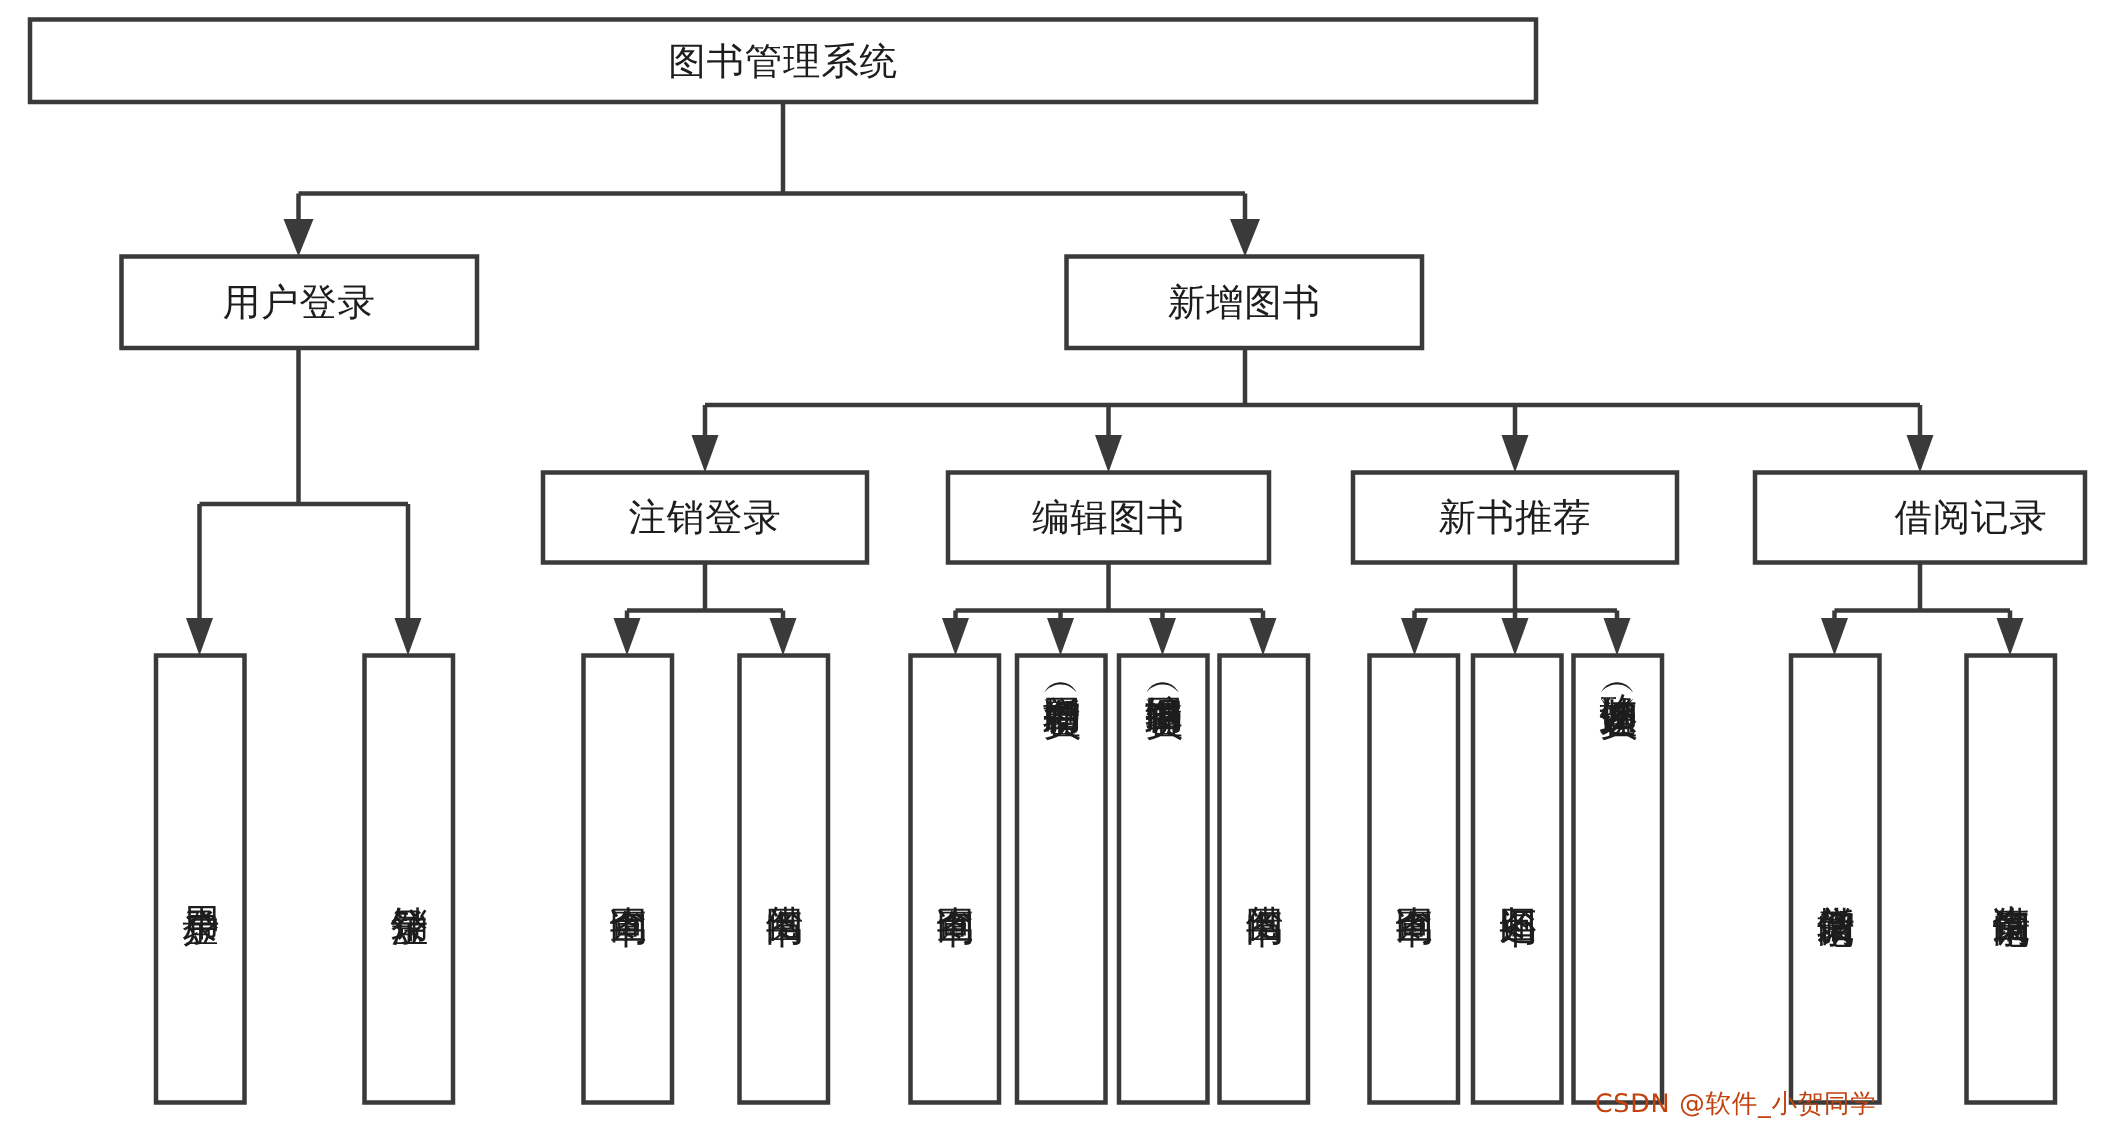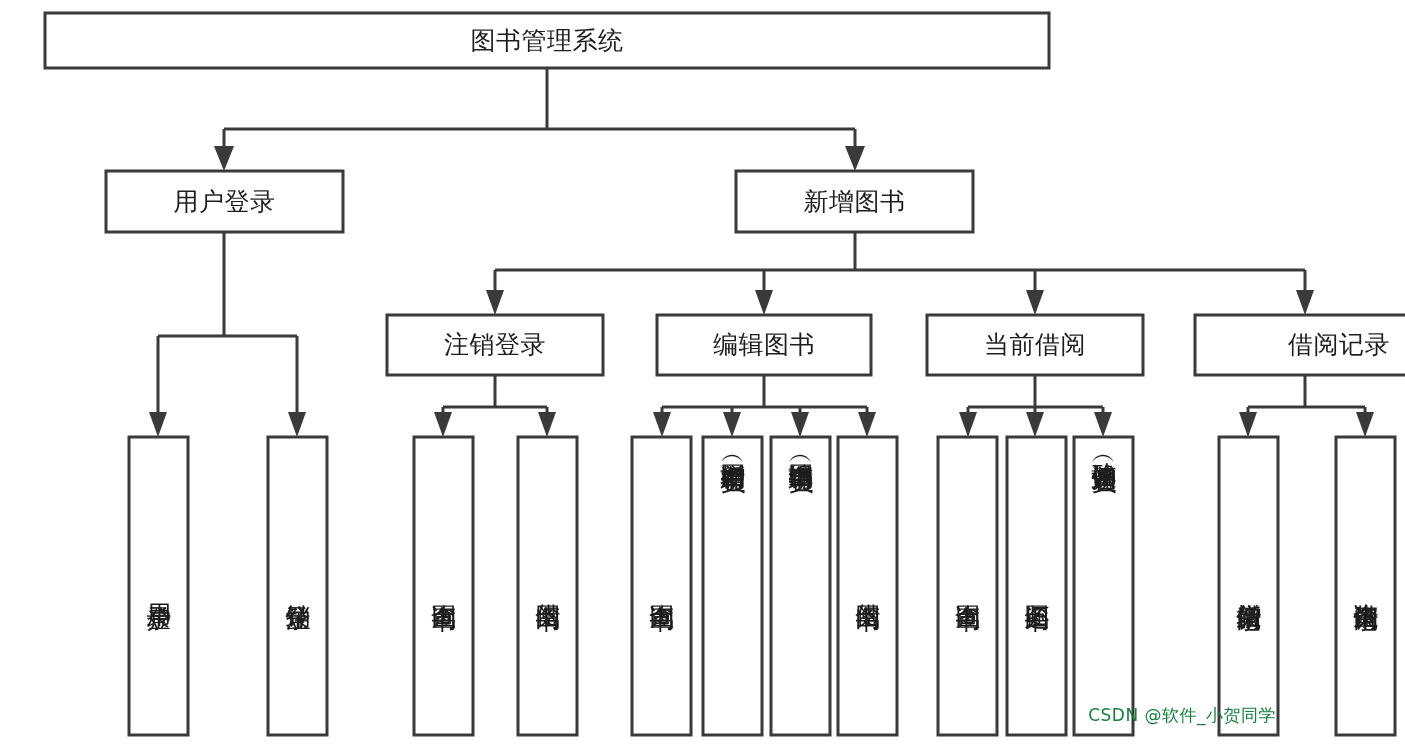--- a/index.html
+++ b/index.html
@@ -11,21 +11,20 @@
     width: 1405px;
     height: 747px;
     font-family: "DejaVu Sans", "Liberation Sans", sans-serif;
     overflow: hidden;
     position: relative;
   }
   #diagram-root {
     position: relative;
     width: 1259px;
     height: 747px;
-    margin-left: 25px;
   }
   svg.diagram {
     position: absolute;
     left: 0;
     top: 0;
     width: 1405px;
     height: 747px;
   }
   .box-rect {
     fill: #ffffff;
@@ -67,23 +66,23 @@
     text-orientation: upright;
     pointer-events: none;
   }
   .label-v.top-anchor {
     justify-content: flex-start;
     padding-top: 6px;
   }
   .watermark {
     position: absolute;
     right: 8px;
-    bottom: 20px;
+    bottom: 0;
     font-size: 17px;
-    color: #15803d;
+    color: #c2410c;
     letter-spacing: 0.5px;
     white-space: nowrap;
     pointer-events: none;
   }
 </style>
 </head>
 <body>
 
 <div id="diagram-root">
 
@@ -195,21 +194,21 @@
   <div class="label-h" style="left:20px; top:13px; width:1004px; height:55px;">图书管理系统</div>
 
   <div class="label-h" style="left:81px; top:171px; width:237px; height:61px;">用户登录</div>
 
   <div class="label-h" style="left:711px; top:171px; width:237px; height:61px;">新增图书</div>
 
   <div class="label-h" style="left:362px; top:315px; width:216px; height:60px;">注销登录</div>
 
   <div class="label-h" style="left:632px; top:315px; width:214px; height:60px;">编辑图书</div>
 
-  <div class="label-h" style="left:902px; top:315px; width:216px; height:60px;">当前借阅</div>
+  <div class="label-h" style="left:902px; top:315px; width:216px; height:60px;">新书推荐</div>
 
   <div class="label-h" style="left:1170px; top:315px; width:220px; height:60px;padding-left:34px;">借阅记录</div>
 
   <div class="label-v" style="left:104px; top:437px; width:59px; height:298px;">用户登录</div>
 
   <div class="label-v" style="left:243px; top:437px; width:59px; height:298px;">注销登录</div>
 
   <div class="label-v" style="left:389px; top:437px; width:59px; height:298px;">查询图书</div>
 
   <div class="label-v" style="left:493px; top:437px; width:59px; height:298px;">借阅图书</div>

